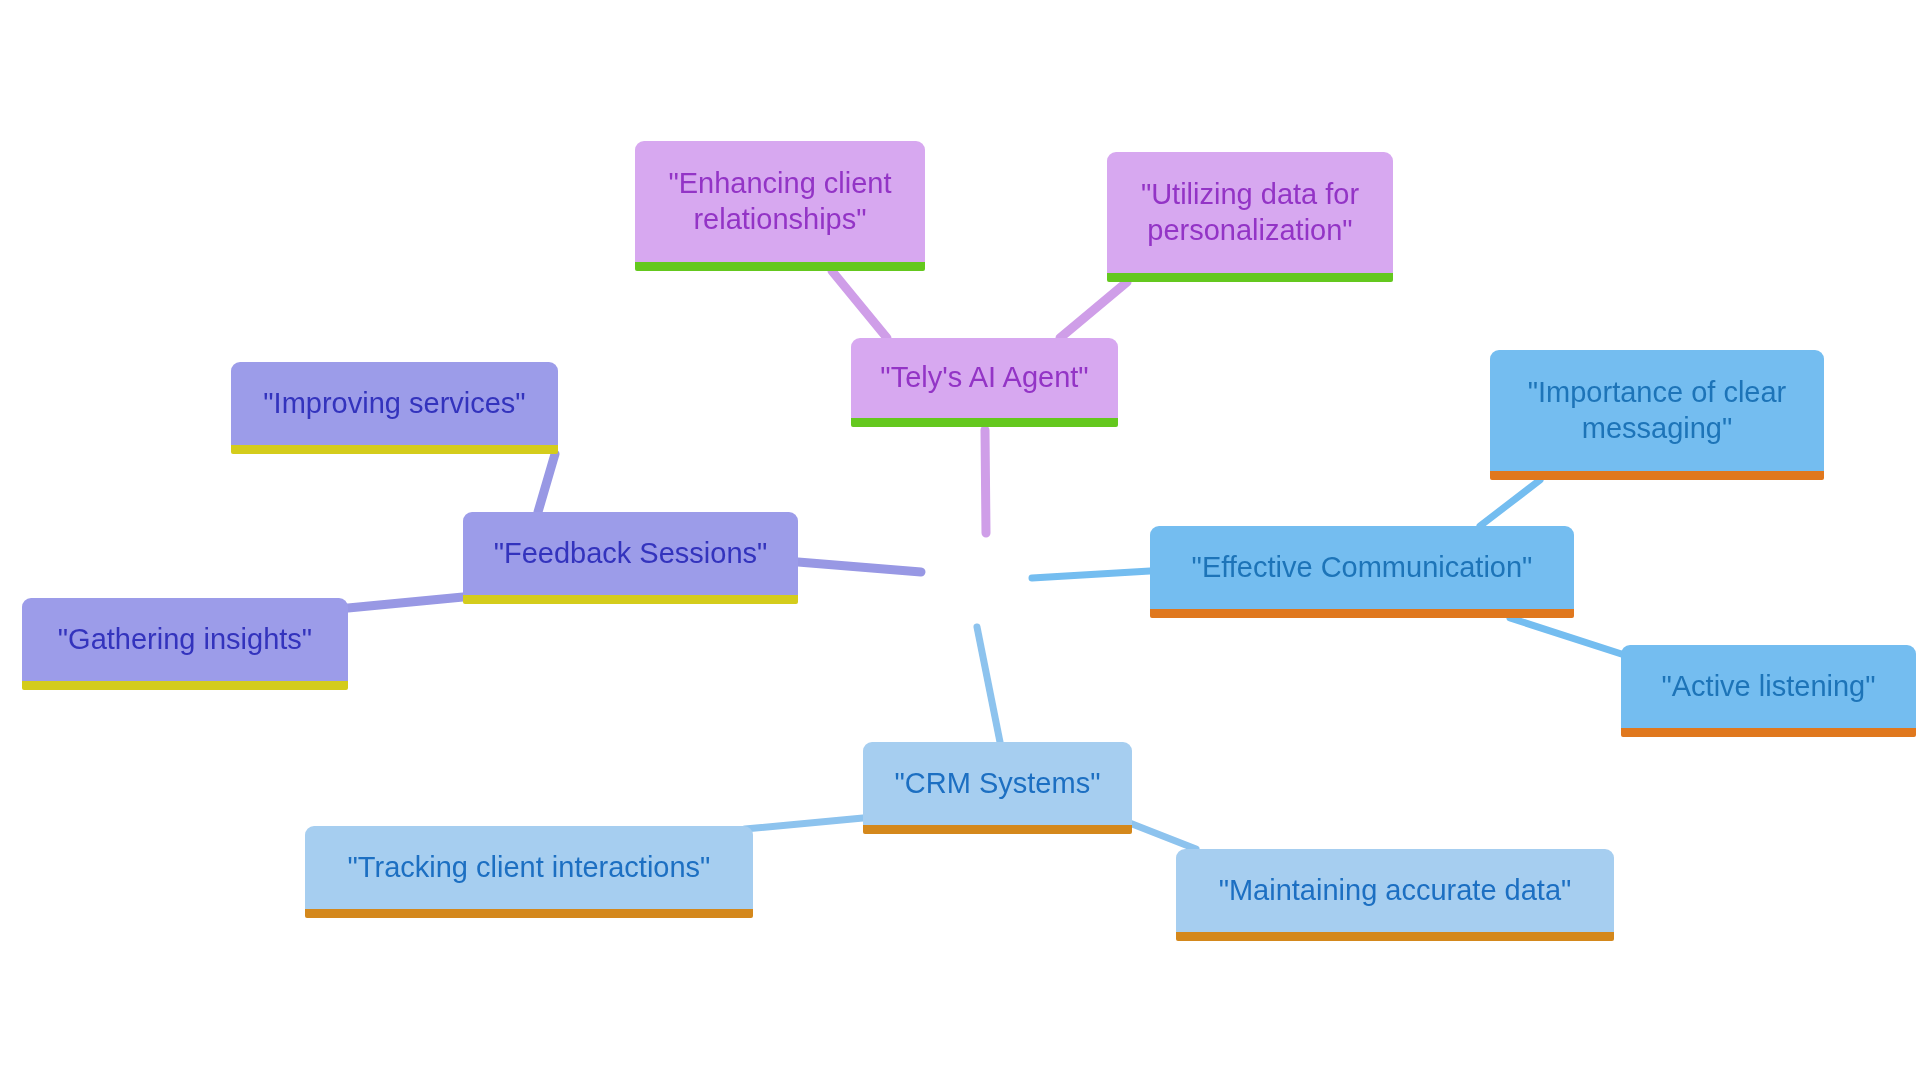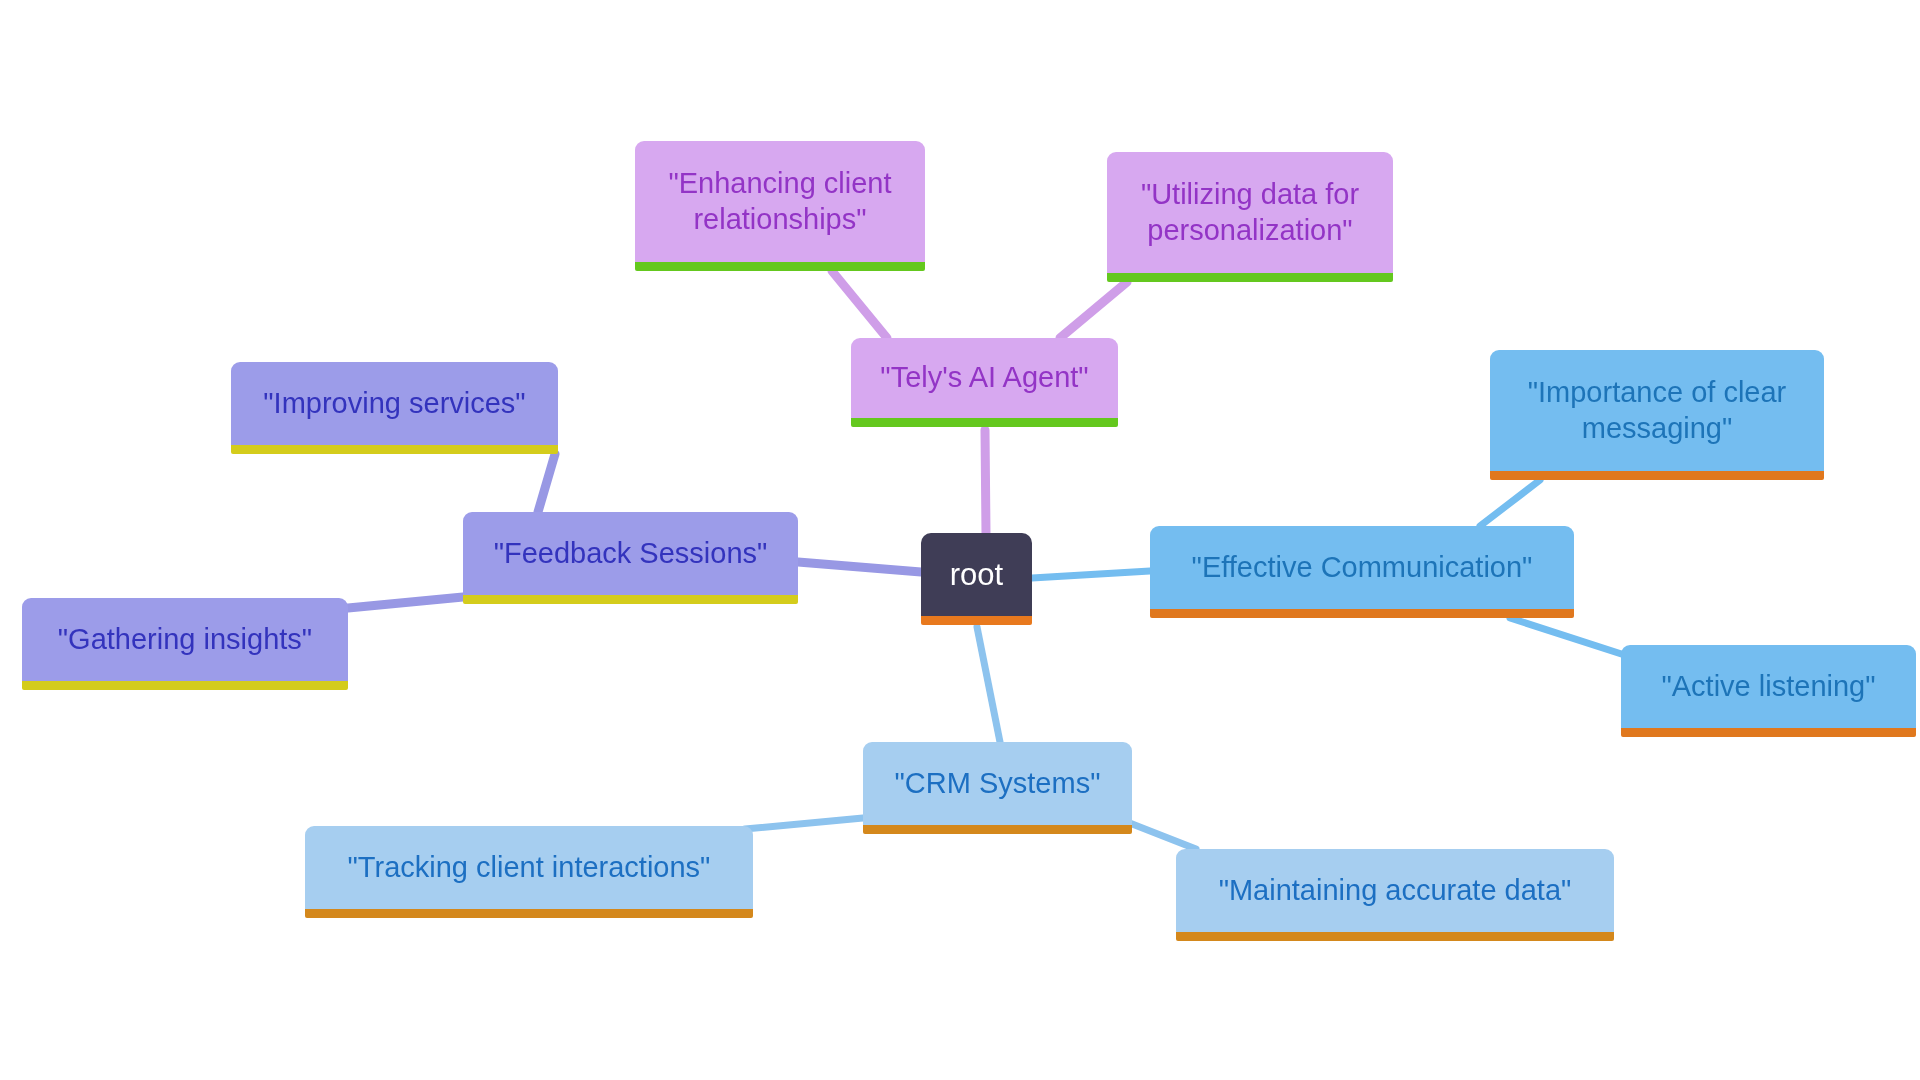--- a/index.html
+++ b/index.html
@@ -108,15 +108,14 @@
   <div class="node node-blue" style="left: 1150px; top: 526px; width: 424px; height: 92px;">"Effective Communication"</div>
 
   <div class="node node-blue" style="left: 1621px; top: 645px; width: 295px; height: 92px;">"Active listening"</div>
 
   <div class="node node-lightblue" style="left: 863px; top: 742px; width: 269px; height: 92px;">"CRM Systems"</div>
 
   <div class="node node-lightblue" style="left: 305px; top: 826px; width: 448px; height: 92px;">"Tracking client interactions"</div>
 
   <div class="node node-lightblue" style="left: 1176px; top: 849px; width: 438px; height: 92px;">"Maintaining accurate data"</div>
 
-  <div class="node node-root" style="left: 921px; top: 533px; width: 111px; height: 92px;">root</div>
 
 </div>
 
 </body></html>

